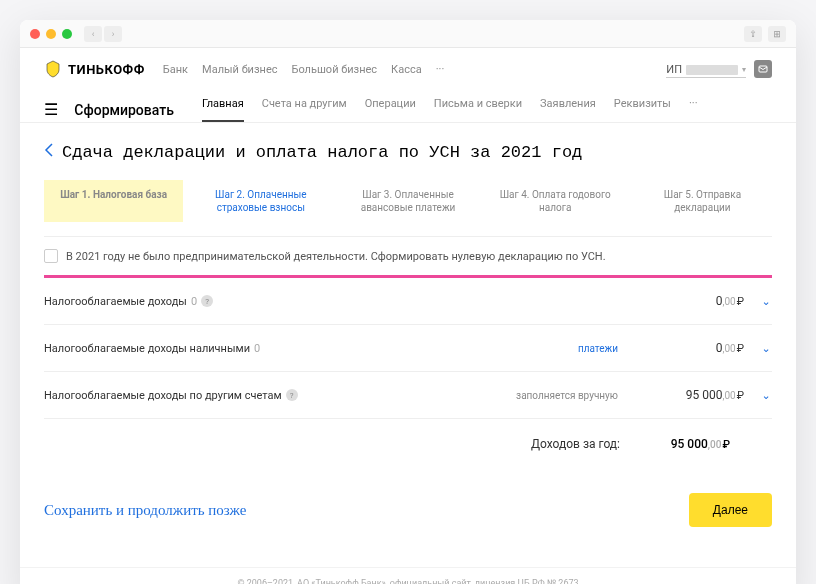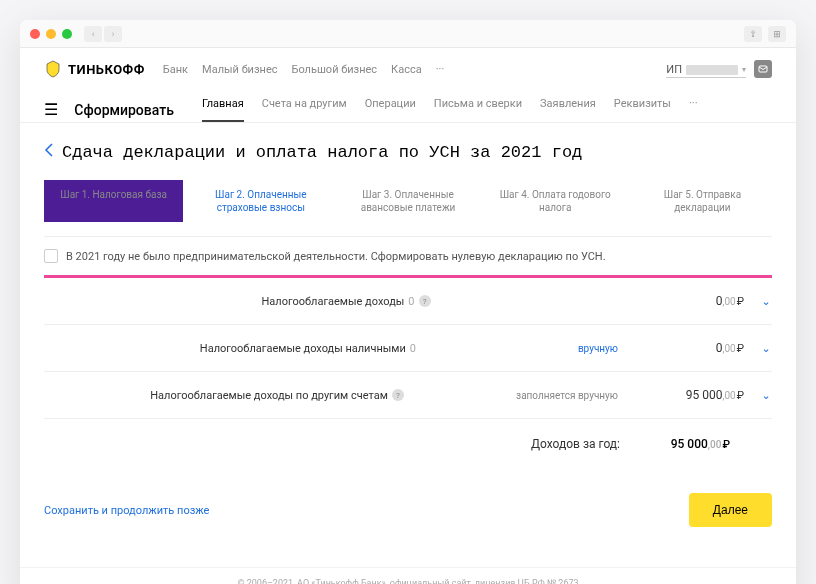--- a/index.html
+++ b/index.html
@@ -90,42 +90,42 @@
     .steps { display: flex; gap: 8px; margin-bottom: 14px; }
     .step {
       flex: 1;
       font-size: 10px;
       text-align: center;
       padding: 8px 4px;
       color: #888;
       line-height: 1.3;
       cursor: pointer;
     }
-    .step.selected-bg { background: #4c1d95; }
+    .step.selected-bg { background: #fef9c3; font-weight: bold; }
     .step.active { color: #1f6fde; }
     .checkbox-row {
       display: flex; align-items: center; gap: 8px;
       padding: 12px 0;
       border-top: 1px solid #eee;
       border-bottom: 3px solid #ec4899;
       font-size: 11px; color: #555;
     }
     .checkbox {
       width: 14px; height: 14px; border: 1px solid #ccc; border-radius: 2px;
       cursor: pointer;
     }
     .row {
       display: flex; align-items: center;
       padding: 16px 0;
       border-bottom: 1px solid #eee;
       font-size: 11px;
       color: #333;
       gap: 6px;
     }
-    .row-label { flex: 1; display: flex; align-items: center; gap: 4px; justify-content: center; }
+    .row-label { flex: 1; display: flex; align-items: center; gap: 4px; }
     .row-count { color: #aaa; }
     .help-icon {
       width: 12px; height: 12px; border-radius: 50%; background: #ddd;
       display: inline-flex; align-items: center; justify-content: center;
       font-size: 8px; color: #888; cursor: pointer;
     }
     .row-action { color: #1f6fde; font-size: 10px; margin-right: 30px; cursor: pointer; }
     .row-note { color: #888; font-size: 10px; margin-right: 30px; }
     .row-amount { width: 90px; text-align: right; font-size: 11px; }
     .amount-rubles { font-size: 12px; }
@@ -138,21 +138,21 @@
       gap: 20px;
       font-size: 12px;
     }
     .total-label { color: #333; }
     .total-amount { width: 90px; text-align: right; font-weight: 500; }
     .total-spacer { width: 22px; }
     .actions {
       display: flex; justify-content: space-between; align-items: center;
       padding: 24px 0 30px;
     }
-    .save-link { color: #1f6fde; font-size: 11px; cursor: pointer; }
+    .save-link { color: #1f6fde; font-size: 15px; cursor: pointer; font-family: Liberation Serif, serif; }
     .next-btn {
       background: #ffdd2d; border: none;
       padding: 10px 24px; border-radius: 4px;
       font-size: 12px; cursor: pointer;
     }
     .footer {
       text-align: center; font-size: 9px; color: #aaa;
       padding: 10px 0 14px;
       border-top: 1px solid #f2f2f2;
       margin-top: 10px;
@@ -257,21 +257,21 @@
         <span class="amount-rubles">0</span><span class="amount-kopecks">,00</span><span class="currency">₽</span>
       </div>
       <span class="chevron">⌄</span>
     </div>
 
     <div class="row">
       <div class="row-label">
         <span>Налогооблагаемые доходы наличными</span>
         <span class="row-count">0</span>
       </div>
-      <span class="row-action">вручную</span>
+      <span class="row-action">платежи</span>
       <div class="row-amount">
         <span class="amount-rubles">0</span><span class="amount-kopecks">,00</span><span class="currency">₽</span>
       </div>
       <span class="chevron">⌄</span>
     </div>
 
     <div class="row">
       <div class="row-label">
         <span>Налогооблагаемые доходы по другим счетам</span>
         <span class="help-icon">?</span>

